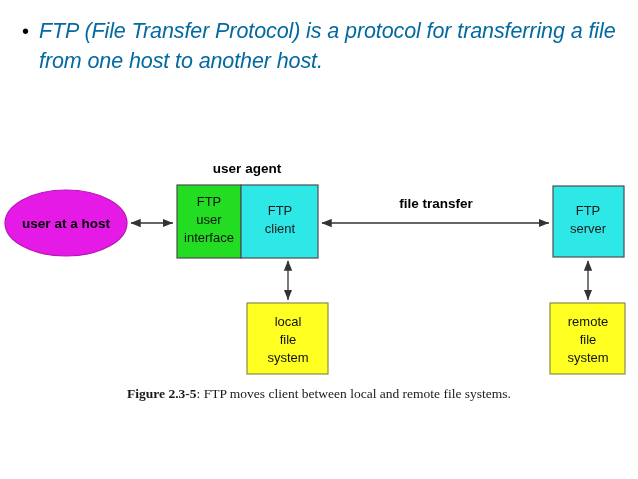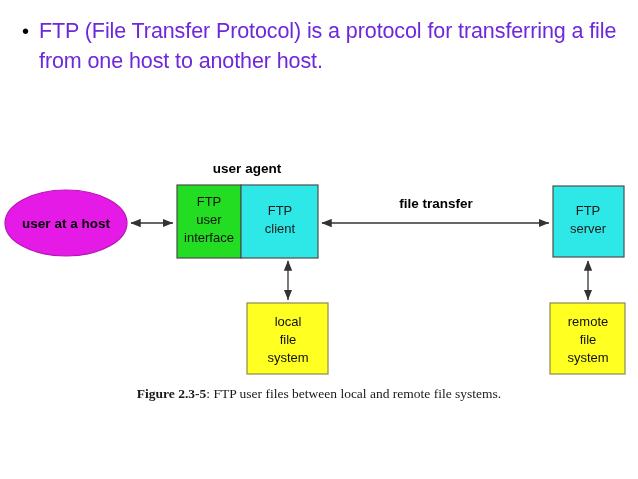--- a/index.html
+++ b/index.html
@@ -29,21 +29,22 @@
     font-size: 20px;
     line-height: 30px;
     margin-right: 10px;
     color: #000;
     flex: 0 0 auto;
   }
   .bullet-text {
     font-size: 21.5px;
     line-height: 30px;
     letter-spacing: -0.1px;
-    color: #6d28d9;
+    color: #0369a1;
+    font-style: italic;
   }
 
   
   .figure {
     position: absolute;
     left: 0;
     top: 140px;
     width: 638px;
     height: 280px;
   }
@@ -141,14 +142,14 @@
     <line x1="588" y1="121" x2="588" y2="160" stroke="#333333" stroke-width="1.3" marker-start="url(#arrowStart)" marker-end="url(#arrowEnd)"></line>
 
     <rect x="550" y="163" width="75" height="71" fill="#ffff22" stroke="#8a8a4d" stroke-width="1.2"></rect>
     <text class="node-label-dark" x="588" y="186" text-anchor="middle">remote</text>
     <text class="node-label-dark" x="588" y="204" text-anchor="middle">file</text>
     <text class="node-label-dark" x="588" y="222" text-anchor="middle">system</text>
   </svg>
 </div>
 
 <div class="caption">
-  <b>Figure 2.3-5</b><span>: </span><span>FTP user files between local and remote file systems.</span>
+  <b>Figure 2.3-5</b><span>: </span><span>FTP moves client between local and remote file systems.</span>
 </div>
 
 </body></html>

